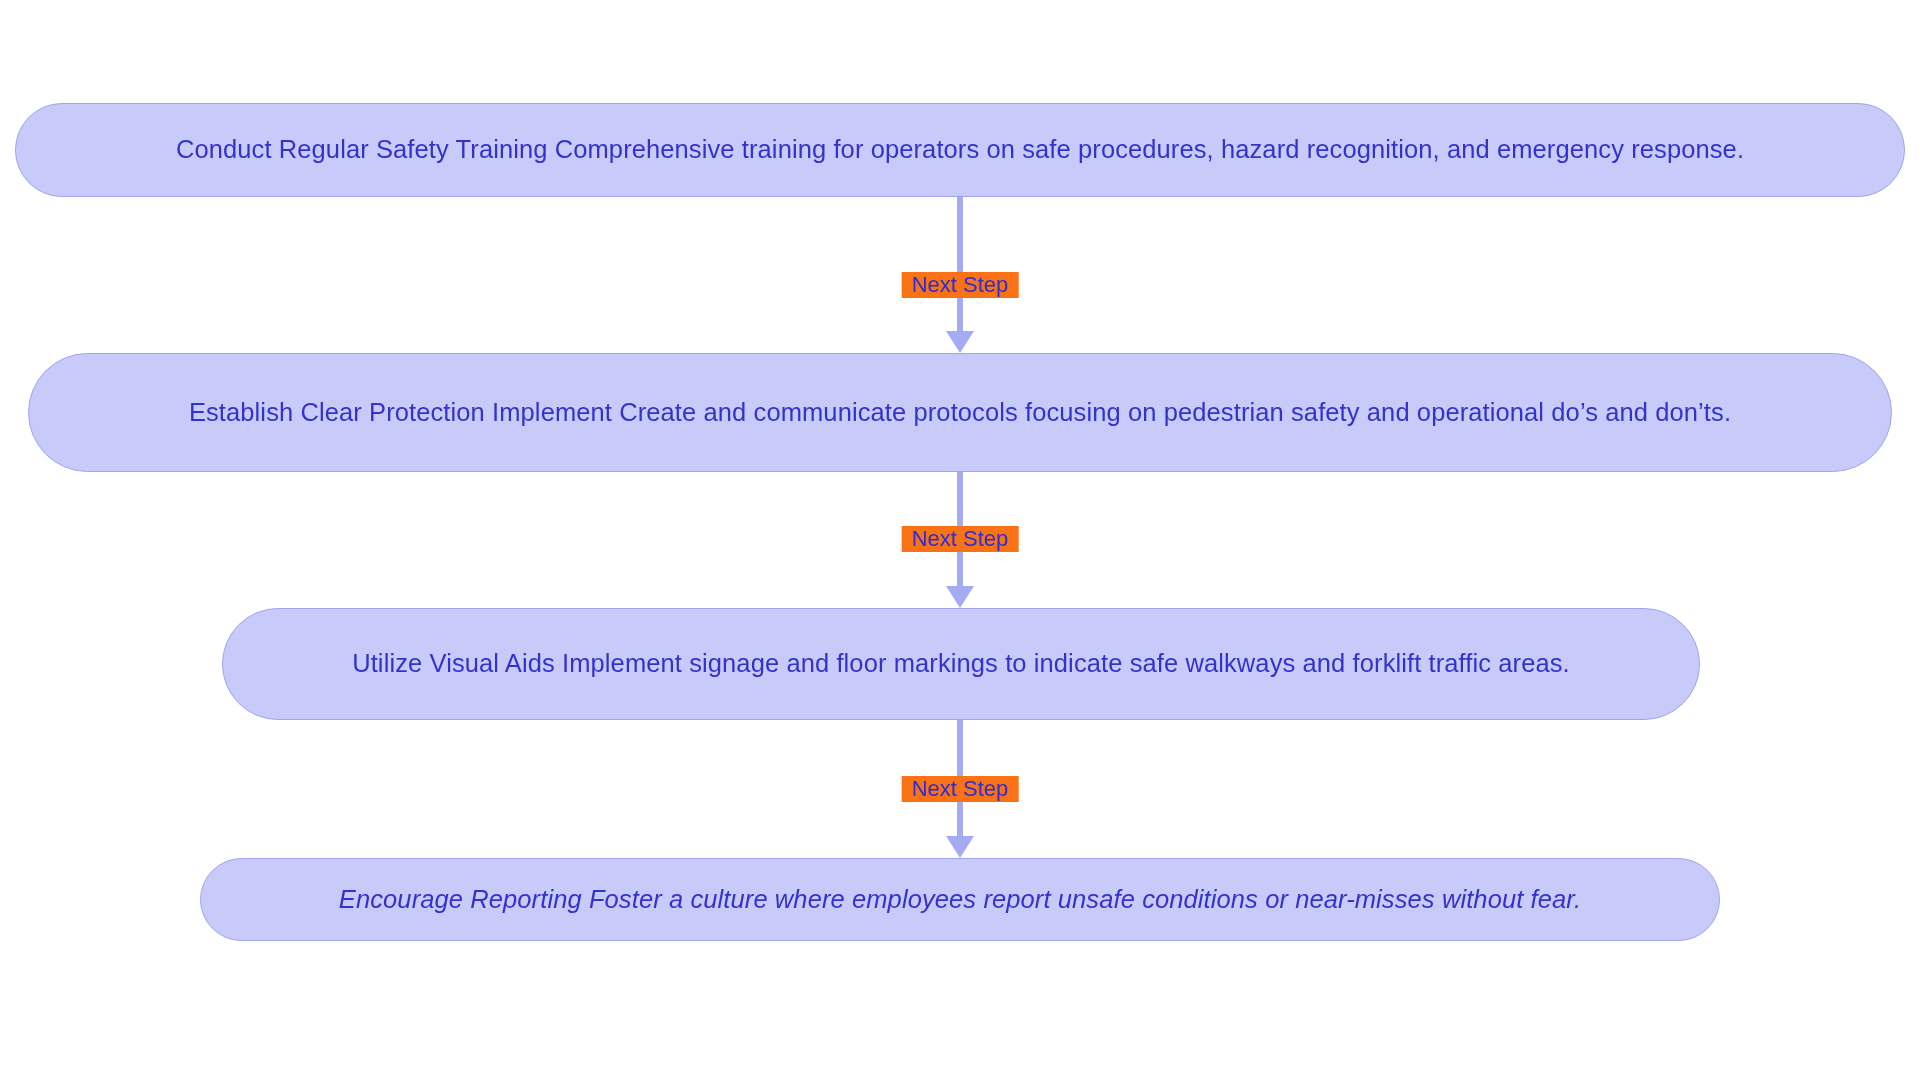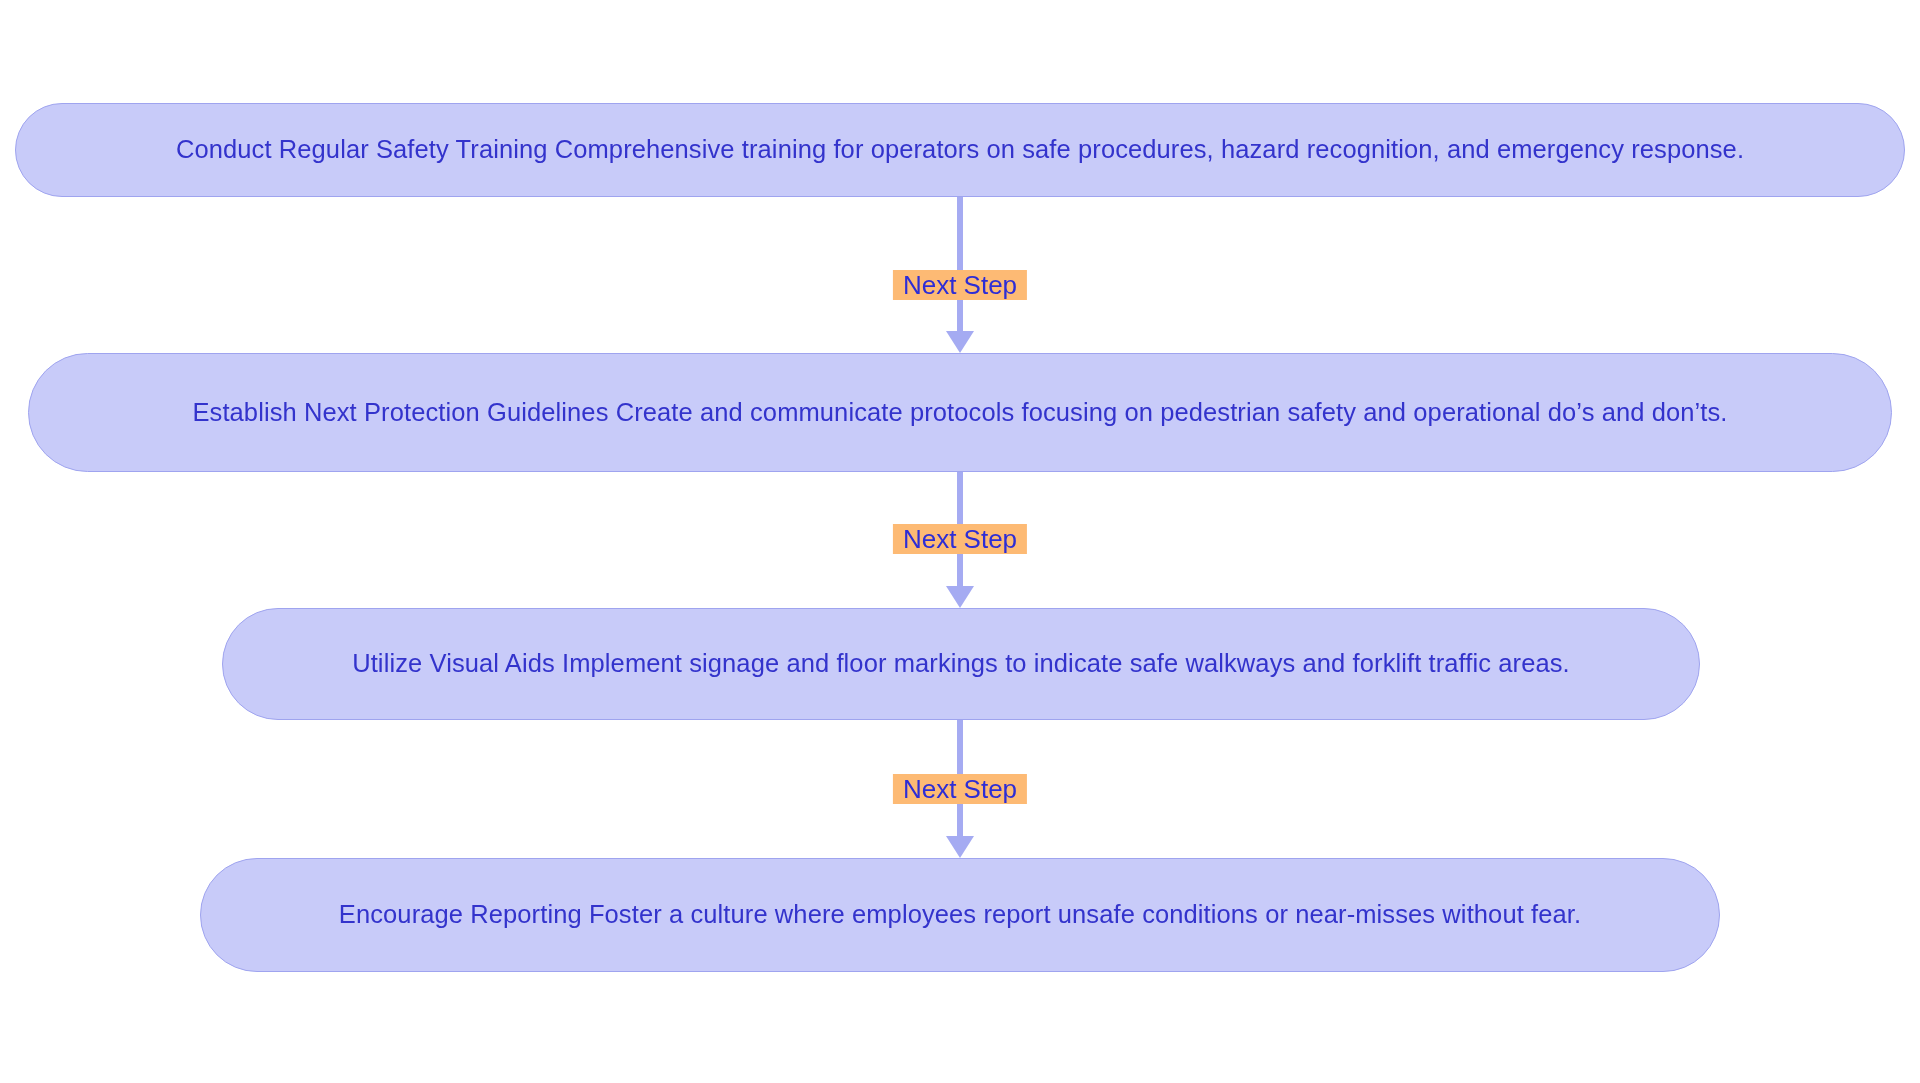--- a/index.html
+++ b/index.html
@@ -40,21 +40,21 @@
     line-height: 1.25;
     letter-spacing: 0.1px;
     white-space: nowrap;
     font-family: "Liberation Sans", sans-serif;
   }
 
   
   #node-1 { left: 15px;  top: 103px; width: 1890px; height: 94px;  border-radius: 47px; }
   #node-2 { left: 28px;  top: 353px; width: 1864px; height: 119px; border-radius: 60px; }
   #node-3 { left: 222px; top: 608px; width: 1478px; height: 112px; border-radius: 56px; justify-content: center; }
-  #node-4 { left: 200px; top: 858px; width: 1520px; height: 114px; border-radius: 57px; }
+  #node-4 { left: 200px; top: 858px; width: 1520px; height: 83px; border-radius: 57px; font-style: italic; }
 
   
   .connector {
     position: absolute;
     left: 960px;
     width: 0;
   }
   .conn-line {
     position: absolute;
     left: -3px;
@@ -67,24 +67,24 @@
     width: 0;
     height: 0;
     border-left: 14px solid transparent;
     border-right: 14px solid transparent;
     border-top: 22px solid #a5abf2;
   }
   .conn-label {
     position: absolute;
     transform: translate(-50%, -50%);
     color: #2d2dd6;
-    font-size: 26px;
+    font-size: 22px;
     line-height: 1;
     white-space: nowrap;
-    background: #fdba74;
+    background: #f97316;
     padding: 2px 10px;
     font-family: "Liberation Sans", sans-serif;
   }
 
   
   #conn-1 { top: 197px; height: 156px; }
   #conn-1 .conn-line  { top: 0px;  height: 134px; }
   #conn-1 .conn-arrow { top: 134px; }
   #conn-1 .conn-label { top: 88px; left: 0px; }
 
@@ -109,21 +109,21 @@
     <span class="node-label">Conduct Regular Safety Training Comprehensive training for operators on safe procedures, hazard recognition, and emergency response.</span>
   </div>
 
   <div class="connector" id="conn-1">
     <div class="conn-line"></div>
     <div class="conn-arrow"></div>
     <div class="conn-label">Next Step</div>
   </div>
 
   <div class="node" id="node-2">
-    <span class="node-label">Establish Next Protection Guidelines Create and communicate protocols focusing on pedestrian safety and operational do’s and don’ts.</span>
+    <span class="node-label">Establish Clear Protection Implement Create and communicate protocols focusing on pedestrian safety and operational do’s and don’ts.</span>
   </div>
 
   <div class="connector" id="conn-2">
     <div class="conn-line"></div>
     <div class="conn-arrow"></div>
     <div class="conn-label">Next Step</div>
   </div>
 
   <div class="node" id="node-3">
     <span class="node-label">Utilize Visual Aids Implement signage and floor markings to indicate safe walkways and forklift traffic areas.</span>

